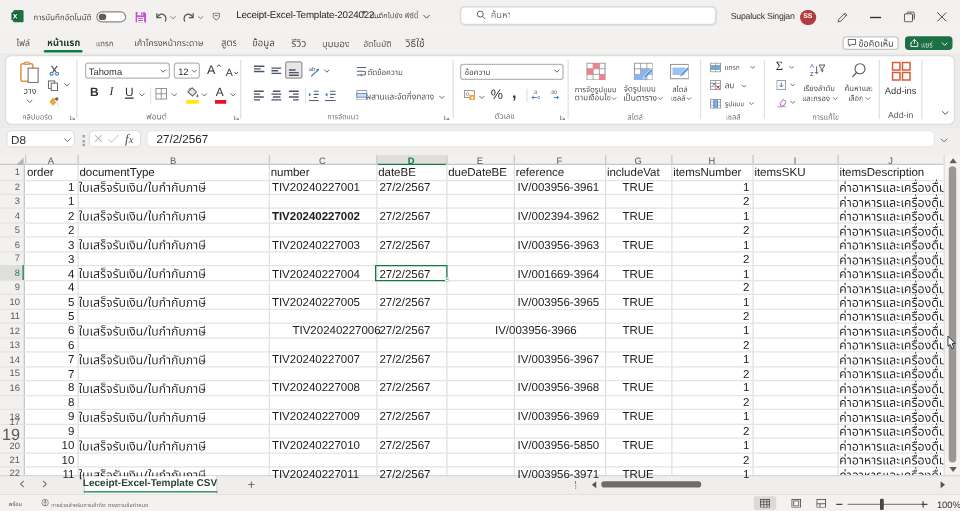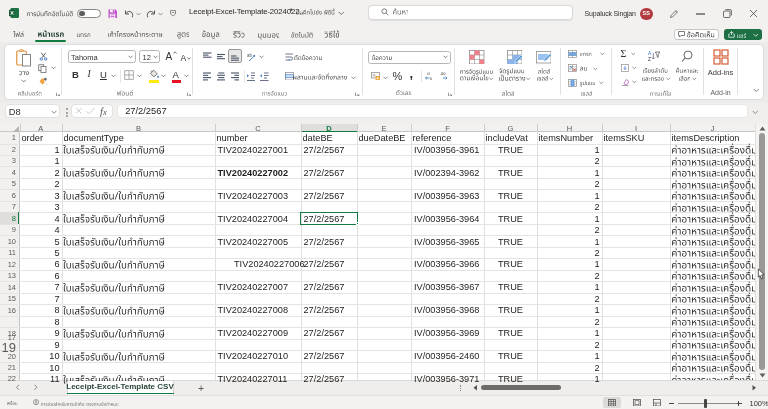--- a/index.html
+++ b/index.html
@@ -637,21 +637,21 @@
 <div class="tx" style="left:510.5px;top:191.6px;font-size:9.2px;color:#1f1d1b;"><span style="transform:translateX(-50%);display:inline-block">TRUE</span></div>
 <div class="tx" style="left:599.5px;top:191.6px;font-size:9.2px;color:#1f1d1b;transform:translateX(-100%);">1</div>
 <div class="tx" style="left:59.5px;top:203.0px;font-size:9.2px;color:#1f1d1b;transform:translateX(-100%);">3</div>
 <div class="tx" style="left:599.5px;top:203.0px;font-size:9.2px;color:#1f1d1b;transform:translateX(-100%);">2</div>
 <div class="tx" style="left:59.5px;top:214.5px;font-size:9.2px;color:#1f1d1b;transform:translateX(-100%);">4</div>
 <svg class="th" style="left:63.3px;top:210.1px;width:101.7px;height:18.9px;fill:#1f1d1b">
     <use href="#yreceipt"></use>
   </svg>
 <div class="tx" style="left:217.5px;top:214.5px;font-size:9.2px;color:#1f1d1b;">TIV20240227004</div>
 <div class="tx" style="left:303.5px;top:214.5px;font-size:9.2px;color:#1f1d1b;">27/2/2567</div>
-<div class="tx" style="left:414px;top:214.5px;font-size:9.2px;color:#1f1d1b;">IV/003956-3964</div>
+<div class="tx" style="left:414px;top:214.5px;font-size:9.2px;color:#1f1d1b;">IV/001669-3964</div>
 <div class="tx" style="left:510.5px;top:214.5px;font-size:9.2px;color:#1f1d1b;"><span style="transform:translateX(-50%);display:inline-block">TRUE</span></div>
 <div class="tx" style="left:599.5px;top:214.5px;font-size:9.2px;color:#1f1d1b;transform:translateX(-100%);">1</div>
 <div class="tx" style="left:59.5px;top:226.0px;font-size:9.2px;color:#1f1d1b;transform:translateX(-100%);">4</div>
 <div class="tx" style="left:599.5px;top:226.0px;font-size:9.2px;color:#1f1d1b;transform:translateX(-100%);">2</div>
 <div class="tx" style="left:59.5px;top:237.5px;font-size:9.2px;color:#1f1d1b;transform:translateX(-100%);">5</div>
 <svg class="th" style="left:63.3px;top:233.0px;width:101.7px;height:18.9px;fill:#1f1d1b">
     <use href="#yreceipt"></use>
   </svg>
 <div class="tx" style="left:217.5px;top:237.5px;font-size:9.2px;color:#1f1d1b;">TIV20240227005</div>
 <div class="tx" style="left:303.5px;top:237.5px;font-size:9.2px;color:#1f1d1b;">27/2/2567</div>
@@ -659,21 +659,21 @@
 <div class="tx" style="left:510.5px;top:237.5px;font-size:9.2px;color:#1f1d1b;"><span style="transform:translateX(-50%);display:inline-block">TRUE</span></div>
 <div class="tx" style="left:599.5px;top:237.5px;font-size:9.2px;color:#1f1d1b;transform:translateX(-100%);">1</div>
 <div class="tx" style="left:59.5px;top:249.0px;font-size:9.2px;color:#1f1d1b;transform:translateX(-100%);">5</div>
 <div class="tx" style="left:599.5px;top:249.0px;font-size:9.2px;color:#1f1d1b;transform:translateX(-100%);">2</div>
 <div class="tx" style="left:59.5px;top:260.4px;font-size:9.2px;color:#1f1d1b;transform:translateX(-100%);">6</div>
 <svg class="th" style="left:63.3px;top:256.0px;width:101.7px;height:18.9px;fill:#1f1d1b">
     <use href="#yreceipt"></use>
   </svg>
 <div class="tx" style="left:234px;top:260.4px;font-size:9.2px;color:#1f1d1b;">TIV20240227006</div>
 <div class="tx" style="left:303.5px;top:260.4px;font-size:9.2px;color:#1f1d1b;">27/2/2567</div>
-<div class="tx" style="left:414px;top:260.4px;font-size:9.2px;color:#1f1d1b;">IV/003956-3966</div>
+<div class="tx" style="left:396px;top:260.4px;font-size:9.2px;color:#1f1d1b;">IV/003956-3966</div>
 <div class="tx" style="left:510.5px;top:260.4px;font-size:9.2px;color:#1f1d1b;"><span style="transform:translateX(-50%);display:inline-block">TRUE</span></div>
 <div class="tx" style="left:599.5px;top:260.4px;font-size:9.2px;color:#1f1d1b;transform:translateX(-100%);">1</div>
 <div class="tx" style="left:59.5px;top:271.9px;font-size:9.2px;color:#1f1d1b;transform:translateX(-100%);">6</div>
 <div class="tx" style="left:599.5px;top:271.9px;font-size:9.2px;color:#1f1d1b;transform:translateX(-100%);">2</div>
 <div class="tx" style="left:59.5px;top:283.4px;font-size:9.2px;color:#1f1d1b;transform:translateX(-100%);">7</div>
 <svg class="th" style="left:63.3px;top:278.9px;width:101.7px;height:18.9px;fill:#1f1d1b">
     <use href="#yreceipt"></use>
   </svg>
 <div class="tx" style="left:217.5px;top:283.4px;font-size:9.2px;color:#1f1d1b;">TIV20240227007</div>
 <div class="tx" style="left:303.5px;top:283.4px;font-size:9.2px;color:#1f1d1b;">27/2/2567</div>
@@ -703,21 +703,21 @@
 <div class="tx" style="left:510.5px;top:329.3px;font-size:9.2px;color:#1f1d1b;"><span style="transform:translateX(-50%);display:inline-block">TRUE</span></div>
 <div class="tx" style="left:599.5px;top:329.3px;font-size:9.2px;color:#1f1d1b;transform:translateX(-100%);">1</div>
 <div class="tx" style="left:59.5px;top:340.8px;font-size:9.2px;color:#1f1d1b;transform:translateX(-100%);">9</div>
 <div class="tx" style="left:599.5px;top:340.8px;font-size:9.2px;color:#1f1d1b;transform:translateX(-100%);">2</div>
 <div class="tx" style="left:59.5px;top:352.3px;font-size:9.2px;color:#1f1d1b;transform:translateX(-100%);">10</div>
 <svg class="th" style="left:63.3px;top:347.8px;width:101.7px;height:18.9px;fill:#1f1d1b">
     <use href="#yreceipt"></use>
   </svg>
 <div class="tx" style="left:217.5px;top:352.3px;font-size:9.2px;color:#1f1d1b;">TIV20240227010</div>
 <div class="tx" style="left:303.5px;top:352.3px;font-size:9.2px;color:#1f1d1b;">27/2/2567</div>
-<div class="tx" style="left:414px;top:352.3px;font-size:9.2px;color:#1f1d1b;">IV/003956-2460</div>
+<div class="tx" style="left:414px;top:352.3px;font-size:9.2px;color:#1f1d1b;">IV/003956-5850</div>
 <div class="tx" style="left:510.5px;top:352.3px;font-size:9.2px;color:#1f1d1b;"><span style="transform:translateX(-50%);display:inline-block">TRUE</span></div>
 <div class="tx" style="left:599.5px;top:352.3px;font-size:9.2px;color:#1f1d1b;transform:translateX(-100%);">1</div>
 <div class="tx" style="left:59.5px;top:363.8px;font-size:9.2px;color:#1f1d1b;transform:translateX(-100%);">10</div>
 <div class="tx" style="left:599.5px;top:363.8px;font-size:9.2px;color:#1f1d1b;transform:translateX(-100%);">2</div>
 <div class="tx" style="left:59.5px;top:375.2px;font-size:9.2px;color:#1f1d1b;transform:translateX(-100%);">11</div>
 <svg class="th" style="left:63.3px;top:370.8px;width:101.7px;height:18.9px;fill:#1f1d1b">
     <use href="#yreceipt"></use>
   </svg>
 <div class="tx" style="left:217.5px;top:375.2px;font-size:9.2px;color:#1f1d1b;">TIV20240227011</div>
 <div class="tx" style="left:303.5px;top:375.2px;font-size:9.2px;color:#1f1d1b;">27/2/2567</div>

